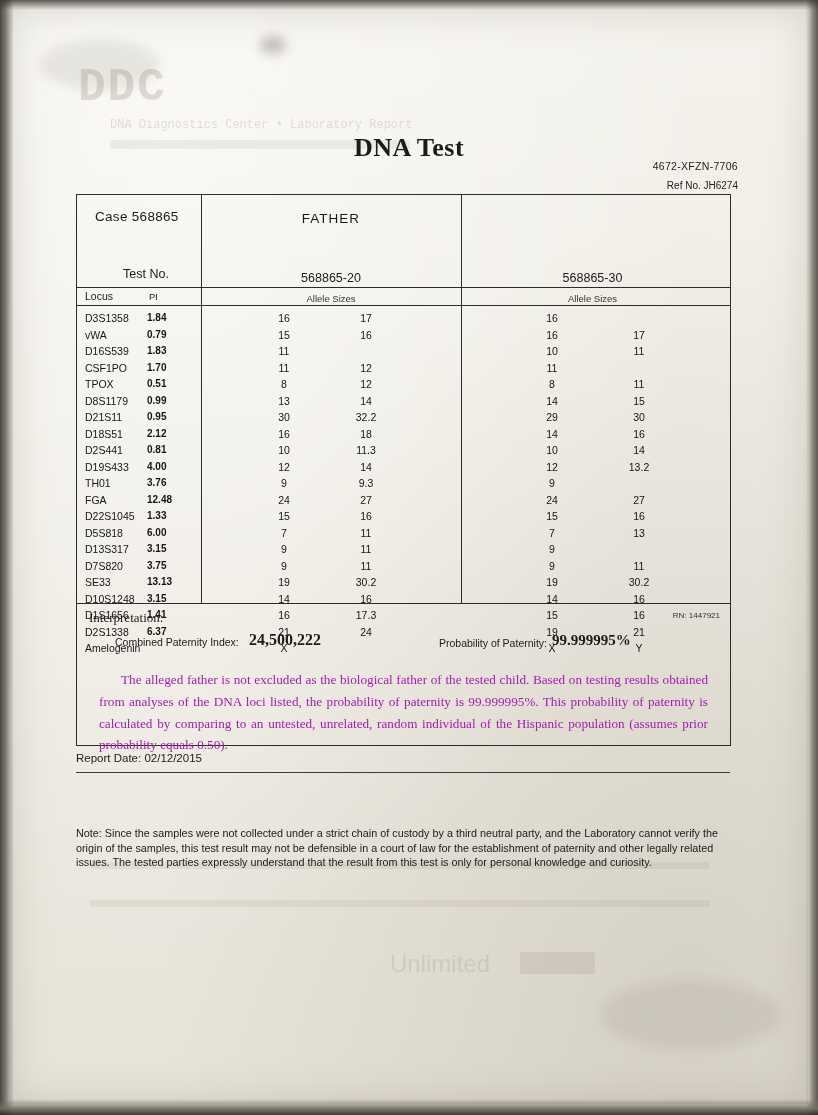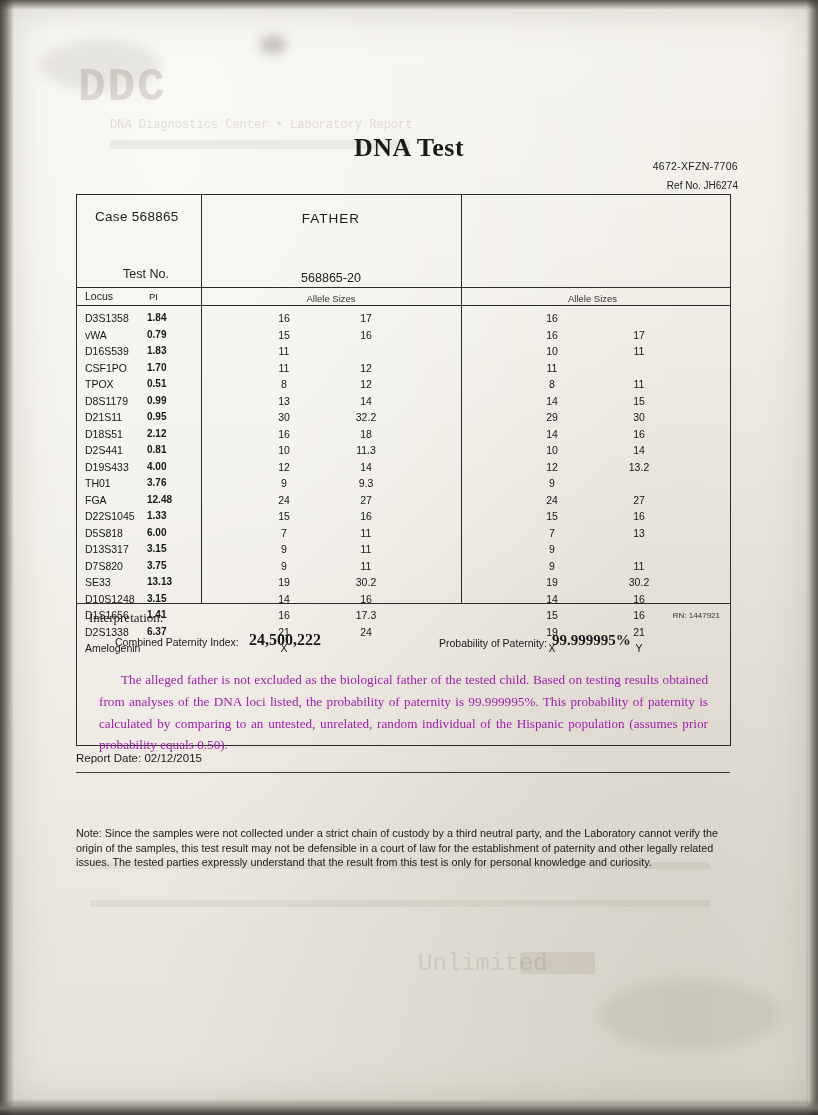--- a/index.html
+++ b/index.html
@@ -77,24 +77,23 @@
   .ghost-sub {
     position: absolute;
     left: 110px; top: 118px;
     font-family: Liberation Mono, monospace;
     font-size: 12px;
     color: rgba(125,112,98,0.20);
   }
   .ghost-foot {
     position: absolute;
     left: 390px; top: 950px;
-    font-family: Liberation Mono, monospace;
+    font-family: Liberation Sans, sans-serif;
     font-size: 24px;
     color: rgba(120,110,96,0.16);
-    margin-left: 28px;
   }
   .ghost-foot2 {
     position: absolute;
     left: 520px; top: 952px;
     width: 75px; height: 22px;
     background: rgba(120,110,96,0.13);
     border-radius: 3px;
   }
   .ghost-line {
     position: absolute;
@@ -312,20 +311,21 @@
 
     <div class="hline" style="top:92px;"></div>
     <div class="hline" style="top:110px;"></div>
     <div class="hline" style="top:408px;"></div>
 
     <div class="hdr-case">Case 568865</div>
     <div class="hdr-child" style="left:124px;">FATHER</div>
 
     <div class="testno">Test No.</div>
     <div class="sampleid" style="left:124px; width:260px;">568865-20</div>
+    <div class="sampleid" style="left:384px; width:263px;">568865-30</div>
 
     <div class="allele-label" style="left:124px; width:260px;">Allele Sizes</div>
     <div class="allele-label" style="left:384px; width:263px;">Allele Sizes</div>
 
     <div class="col-locus">Locus</div>
     <div class="col-pi">PI</div>
 
     <div class="rows">
       <div class="row">
         <span class="r-locus">D3S1358</span>

